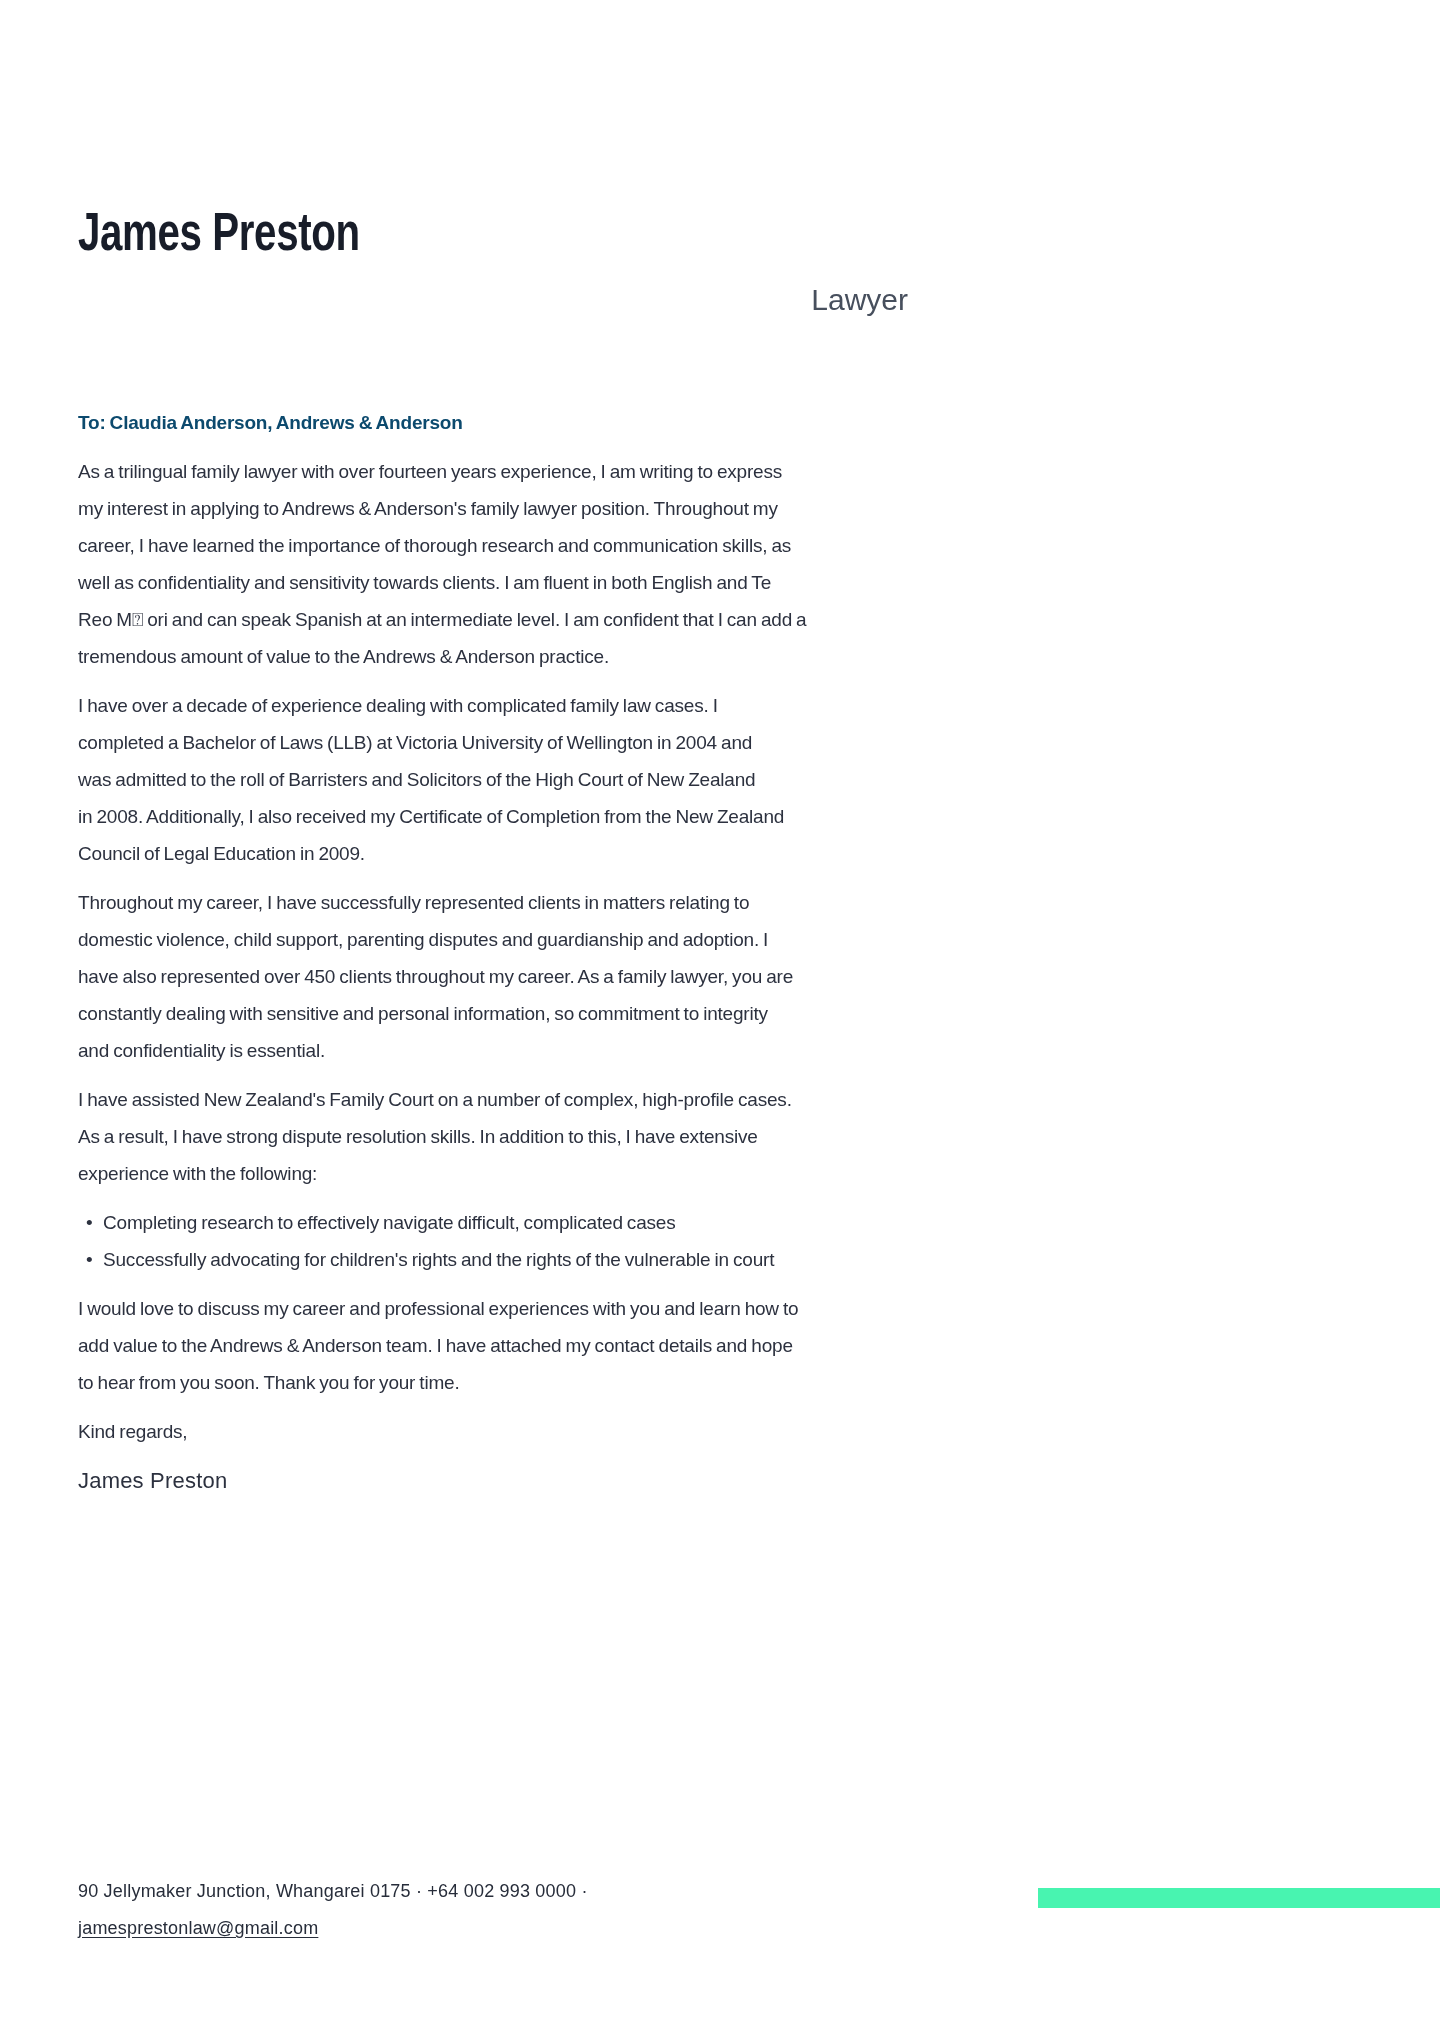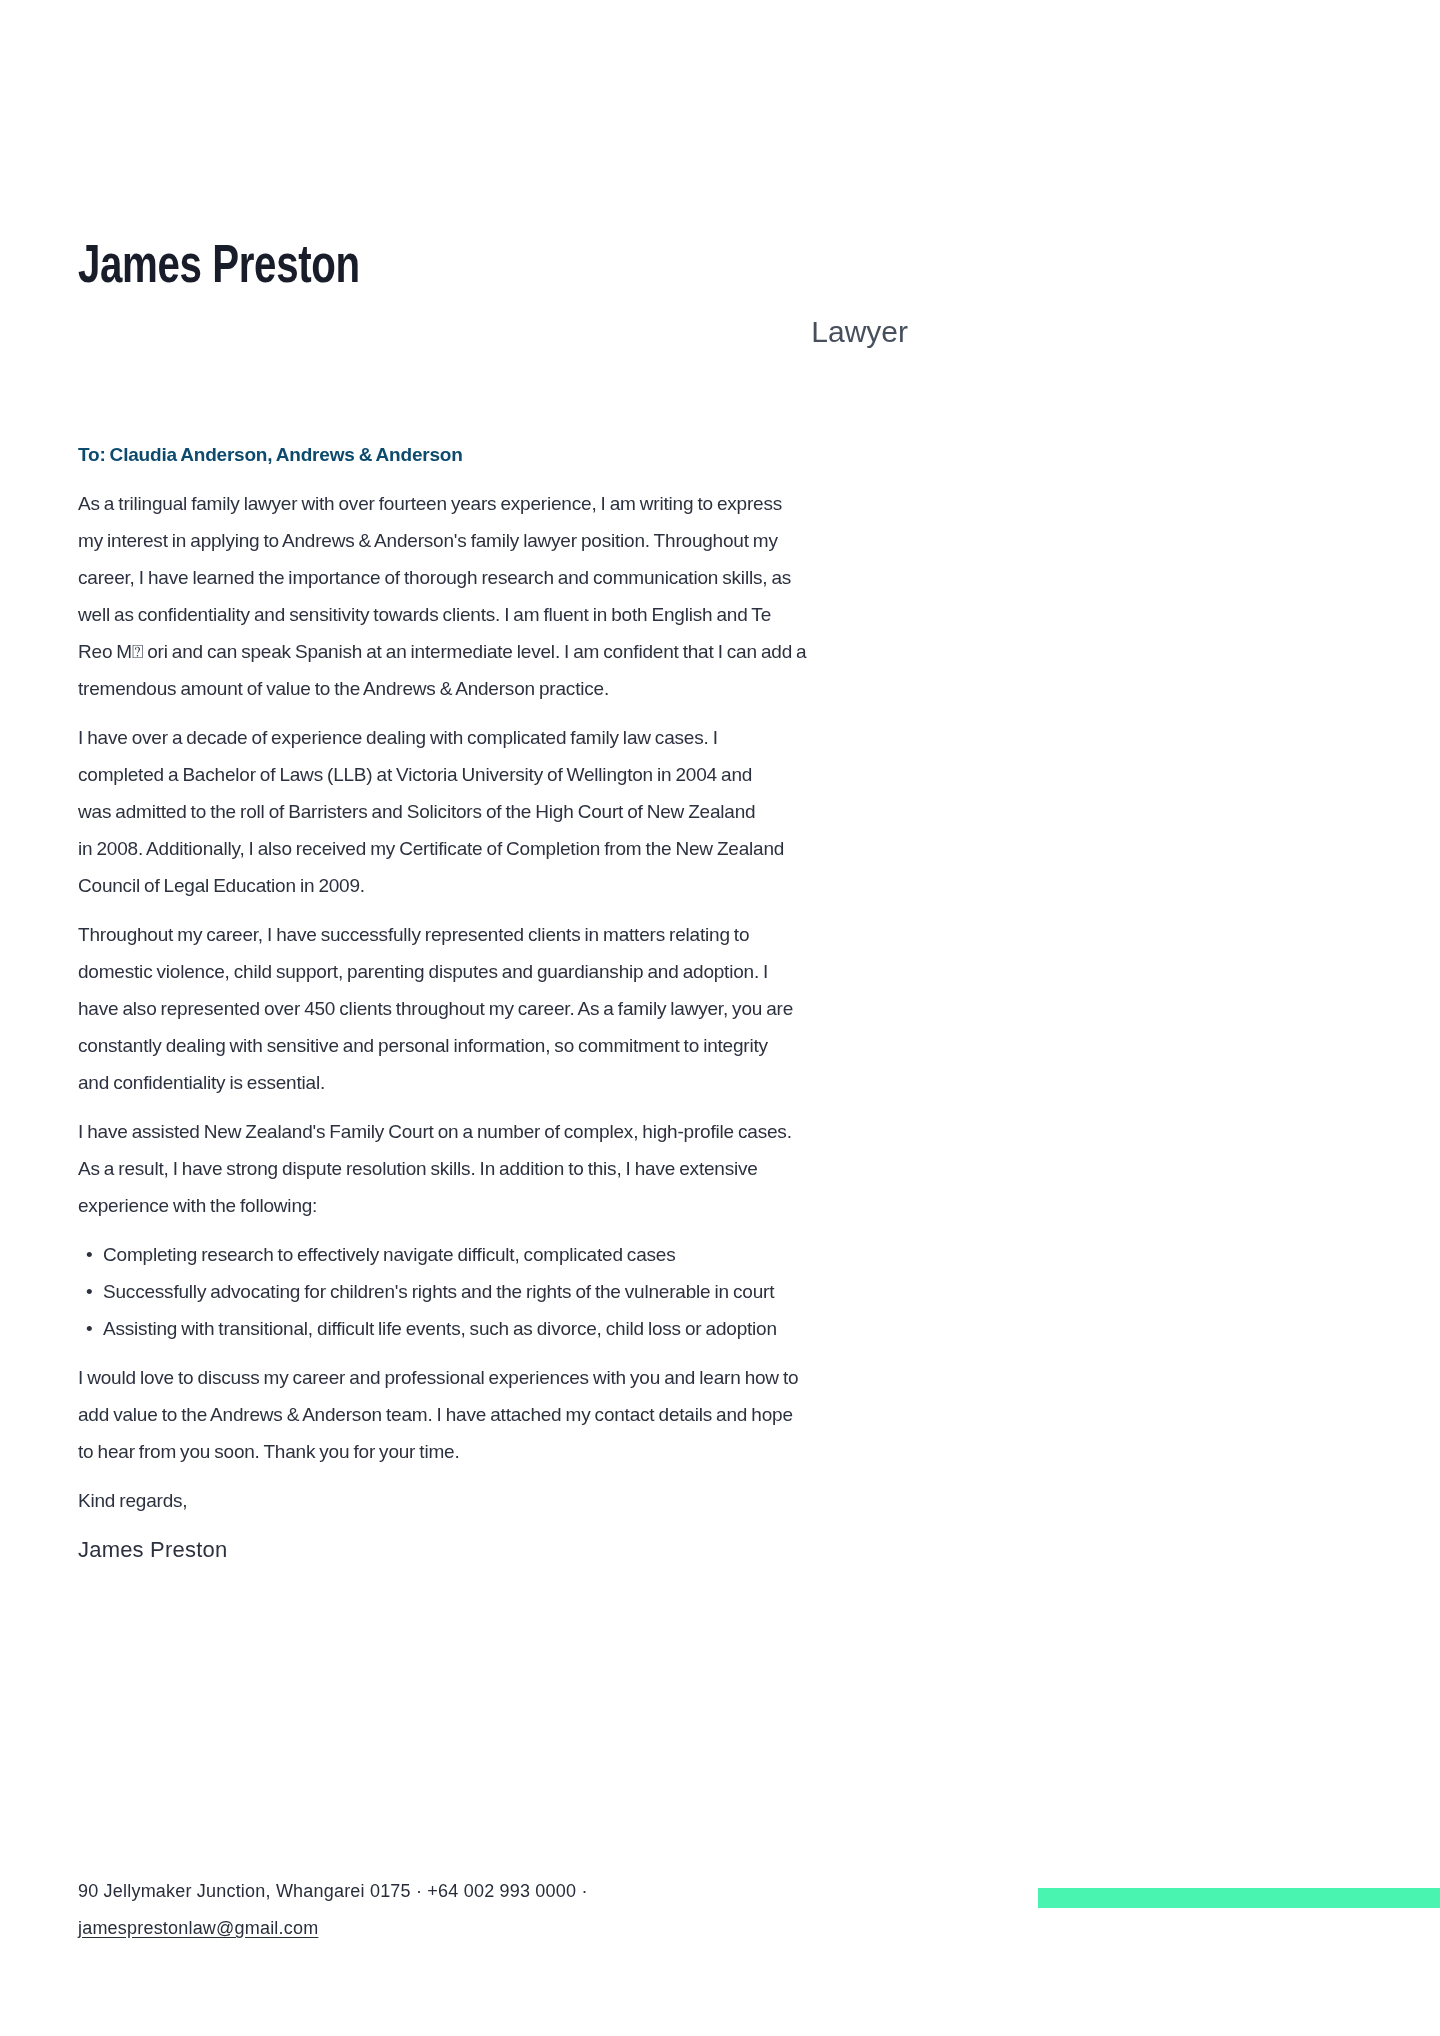--- a/index.html
+++ b/index.html
@@ -11,21 +11,20 @@
     background: #ffffff;
     overflow: hidden;
     font-family: "Liberation Sans", "DejaVu Sans", sans-serif;
     color: #2c313f;
   }
   .content {
     position: absolute;
     left: 78px;
     top: 0;
     width: 830px;
-    margin-top: 32px;
   }
   .doc-name {
     display: inline-block;
     margin-top: 205px;
     font-size: 53px;
     font-weight: 700;
     line-height: 1;
     letter-spacing: -0.5px;
     color: #181d29;
     transform: scaleX(0.76);
@@ -125,21 +124,20 @@
 constantly dealing with sensitive and personal information, so commitment to integrity
 and confidentiality is essential.</p>
 
     <p class="body-text para">I have assisted New Zealand's Family Court on a number of complex, high-profile cases.
 As a result, I have strong dispute resolution skills. In addition to this, I have extensive
 experience with the following:</p>
 
     <ul class="body-text bullet-list">
       <li>Completing research to effectively navigate difficult, complicated cases</li>
       <li>Successfully advocating for children's rights and the rights of the vulnerable in court</li>
-      <li>Assisting with transitional, difficult life events, such as divorce, child loss or adoption</li>
     </ul>
 
     <p class="body-text para">I would love to discuss my career and professional experiences with you and learn how to
 add value to the Andrews &amp; Anderson team. I have attached my contact details and hope
 to hear from you soon. Thank you for your time.</p>
 
     <div class="body-text sign-off">Kind regards,</div>
 
     <div class="signature">James Preston</div>
 

